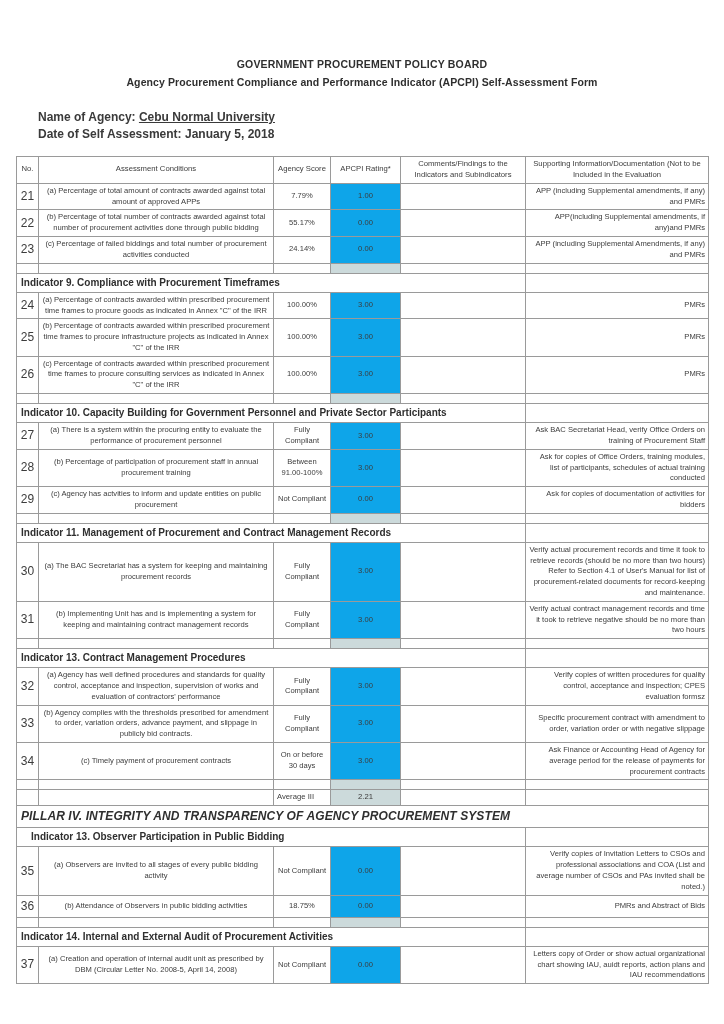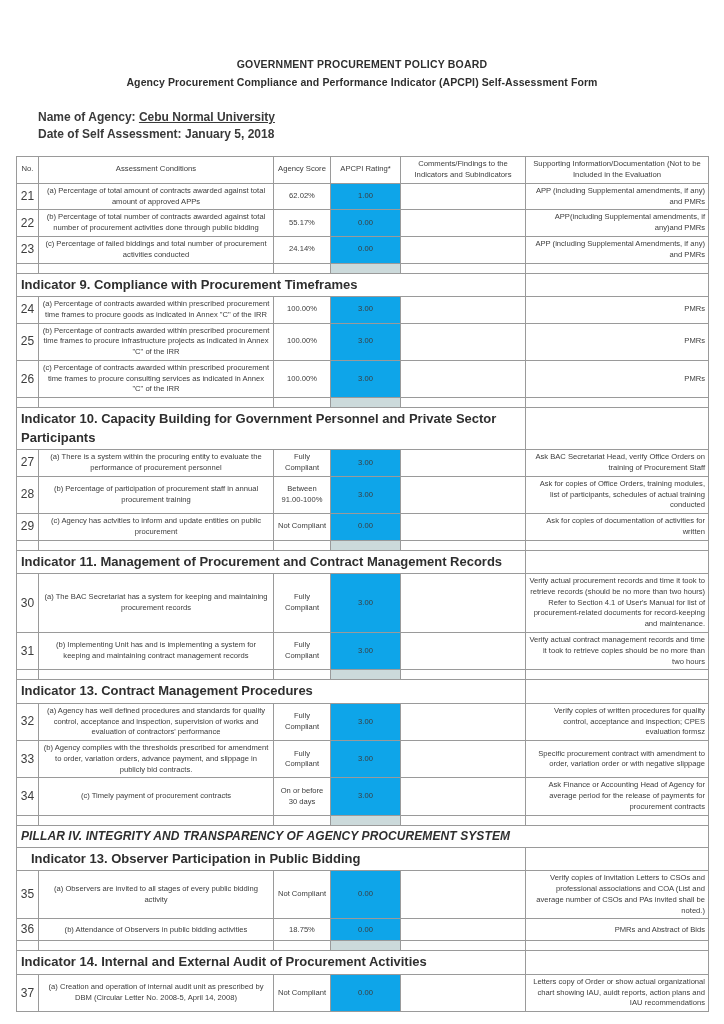--- a/index.html
+++ b/index.html
@@ -118,21 +118,21 @@
   }
   td.rate { background: #0ea5e9; }
   td.comm { background: #ffffff; }
   td.supp { text-align: right; padding-left: 4px; }
 
   tr.spacer td { height: 9px; padding: 0; }
   tr.spacer td.rate { background: #ccdadb; }
 
   tr.section td.section-head {
     font-weight: bold;
-    font-size: 13px;
+    font-size: 10px;
     text-align: left;
     padding: 2px 4px;
     background: #ffffff;
     color: #2f2f2f;
   }
   tr.pillar td.pillar-head {
     font-weight: bold;
     font-style: italic;
     font-size: 12px;
     text-align: left;
@@ -194,21 +194,21 @@
         <td>Agency Score</td>
         <td>APCPI Rating*</td>
         <td>Comments/Findings to the Indicators and Subindicators</td>
         <td>Supporting Information/Documentation (Not to be Included in the Evaluation</td>
       </tr>
     </thead>
     <tbody id="table-body">
         <tr>
           <td class="num">21</td>
           <td class="cond">(a) Percentage of total amount of contracts awarded against total amount of approved APPs</td>
-          <td class="score">62.02%</td>
+          <td class="score">7.79%</td>
           <td class="rate">1.00</td>
           <td class="comm"></td>
           <td class="supp">APP (including Supplemental amendments, if any) and PMRs</td>
         </tr>
         <tr>
           <td class="num">22</td>
           <td class="cond">(b) Percentage of total number of contracts awarded against total number of  procurement activities done through public bidding</td>
           <td class="score">55.17%</td>
           <td class="rate">0.00</td>
           <td class="comm"></td>
@@ -285,21 +285,21 @@
           <td class="rate">3.00</td>
           <td class="comm"></td>
           <td class="supp">Ask for copies of Office Orders, training modules, list of participants, schedules of actual training conducted</td>
         </tr>
         <tr>
           <td class="num">29</td>
           <td class="cond">(c)  Agency has actvities to inform and update entities on public procurement</td>
           <td class="score">Not Compliant</td>
           <td class="rate">0.00</td>
           <td class="comm"></td>
-          <td class="supp">Ask for copies of documentation of activities for written</td>
+          <td class="supp">Ask for copies of documentation of activities for bidders</td>
         </tr>
         <tr class="spacer">
           <td class="no"></td>
           <td class="cond"></td>
           <td class="score"></td>
           <td class="rate"></td>
           <td class="comm"></td>
           <td class="supp"></td>
         </tr>
         <tr class="section">
@@ -313,21 +313,21 @@
           <td class="rate">3.00</td>
           <td class="comm"></td>
           <td class="supp">Verify actual procurement records and time it took to retrieve records (should be no more than two hours) Refer to Section 4.1 of User's Manual for list of procurement-related documents for record-keeping and maintenance.</td>
         </tr>
         <tr>
           <td class="num">31</td>
           <td class="cond">(b)  Implementing Unit has and is implementing a system for keeping and maintaining contract management records</td>
           <td class="score">Fully Compliant</td>
           <td class="rate">3.00</td>
           <td class="comm"></td>
-          <td class="supp">Verify actual contract management records and time it took to retrieve copies should be no more than two hours</td>
+          <td class="supp">Verify actual contract management records and time it took to retrieve negative should be no more than two hours</td>
         </tr>
         <tr class="spacer">
           <td class="no"></td>
           <td class="cond"></td>
           <td class="score"></td>
           <td class="rate"></td>
           <td class="comm"></td>
           <td class="supp"></td>
         </tr>
         <tr class="section">
@@ -359,20 +359,28 @@
           <td class="supp">Ask Finance or Accounting Head of Agency for average period for the release of payments for procurement contracts</td>
         </tr>
         <tr class="spacer">
           <td class="no"></td>
           <td class="cond"></td>
           <td class="score"></td>
           <td class="rate"></td>
           <td class="comm"></td>
           <td class="supp"></td>
         </tr>
+        <tr>
+          <td></td>
+          <td></td>
+          <td class="avg-label">Average III</td>
+          <td class="avg-value">2.21</td>
+          <td></td>
+          <td></td>
+        </tr>
         <tr class="pillar">
           <td class="pillar-head" colspan="6">PILLAR IV. INTEGRITY AND TRANSPARENCY OF AGENCY PROCUREMENT SYSTEM</td>
         </tr>
         <tr class="section indent">
           <td class="section-head" colspan="5">Indicator 13. Observer Participation in Public Bidding</td>
           <td></td>
         </tr>
         <tr>
           <td class="num">35</td>
           <td class="cond">(a) Observers are invited to all stages of every public bidding activity</td>

